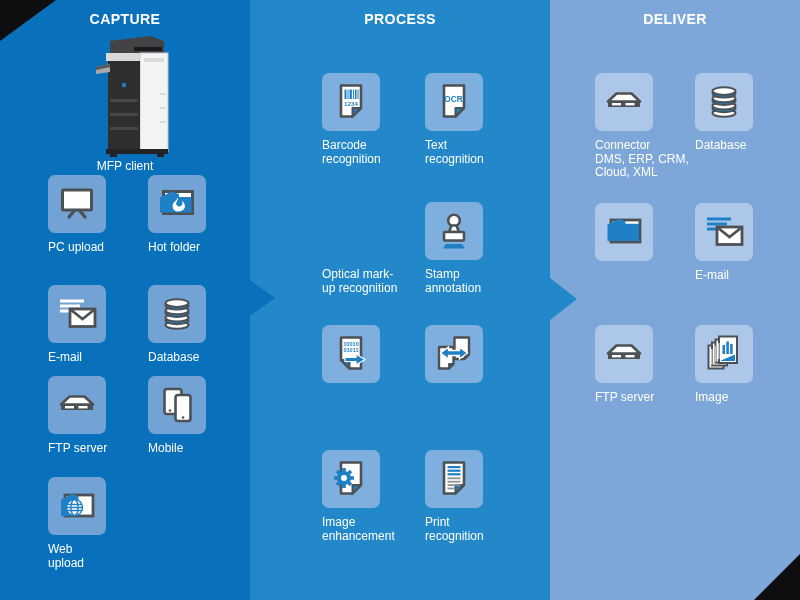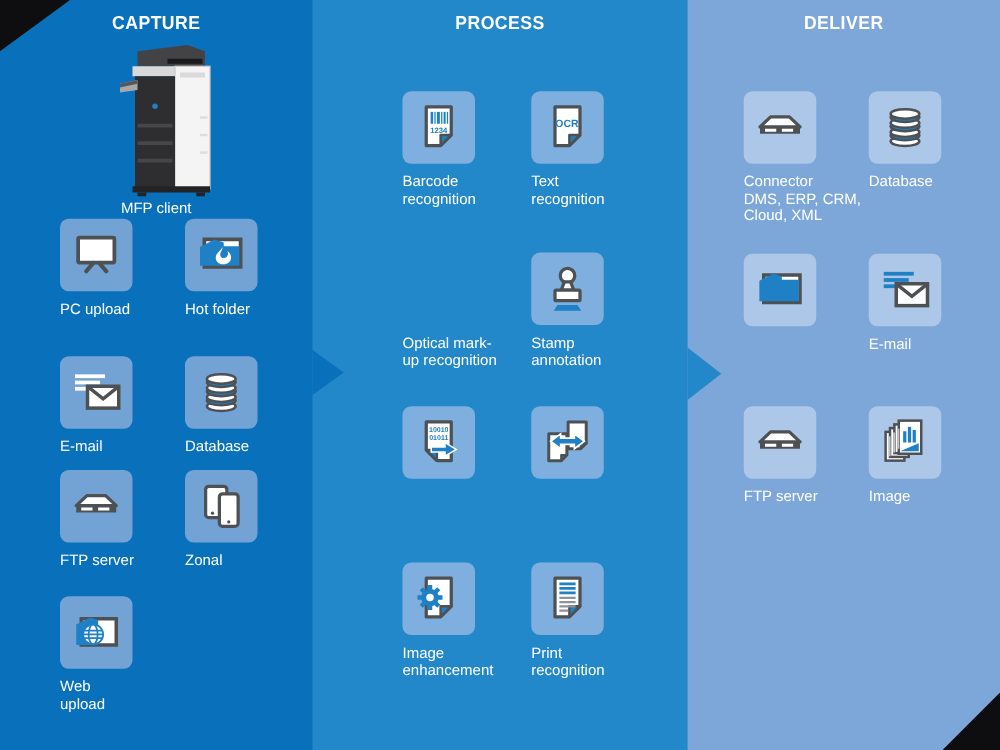--- a/index.html
+++ b/index.html
@@ -137,21 +137,21 @@
   <div class="label" style="left:48px;top:442px">FTP server</div>
 
   <div class="tile c" style="left:148px;top:376px">
     <svg width="44" height="44" viewBox="0 0 44 44">
       <rect x="9.5" y="6" width="17" height="25" rx="2.5" fill="#fff" stroke="var(--icon-outline)" stroke-width="2.6"></rect>
       <circle cx="15" cy="27.5" r="1.3" fill="var(--icon-outline)"></circle>
       <rect x="20.5" y="12" width="15" height="26" rx="2.5" fill="#fff" stroke="var(--icon-outline)" stroke-width="2.6"></rect>
       <circle cx="28" cy="34.5" r="1.3" fill="var(--icon-outline)"></circle>
     </svg>
   </div>
-  <div class="label" style="left:148px;top:442px">Zonal</div>
+  <div class="label" style="left:148px;top:442px">Mobile</div>
 
   <div class="tile c" style="left:48px;top:477px">
     <svg width="44" height="44" viewBox="0 0 44 44">
       <rect x="10" y="11" width="28" height="21" fill="#fff" stroke="var(--icon-outline)" stroke-width="2.8"></rect>
       <path d="M6 15.5 L17 10 L23.5 12.2 V32 H6 Z" fill="var(--icon-accent)"></path>
       <circle cx="19.5" cy="23.5" r="8" fill="#fff"></circle>
       <g fill="none" stroke="var(--icon-accent)" stroke-width="1.4">
         <circle cx="19.5" cy="23.5" r="8"></circle>
         <ellipse cx="19.5" cy="23.5" rx="3.6" ry="8"></ellipse>
         <path d="M12 20.5 H27 M11.5 23.5 H27.5 M12 26.5 H27"></path>

